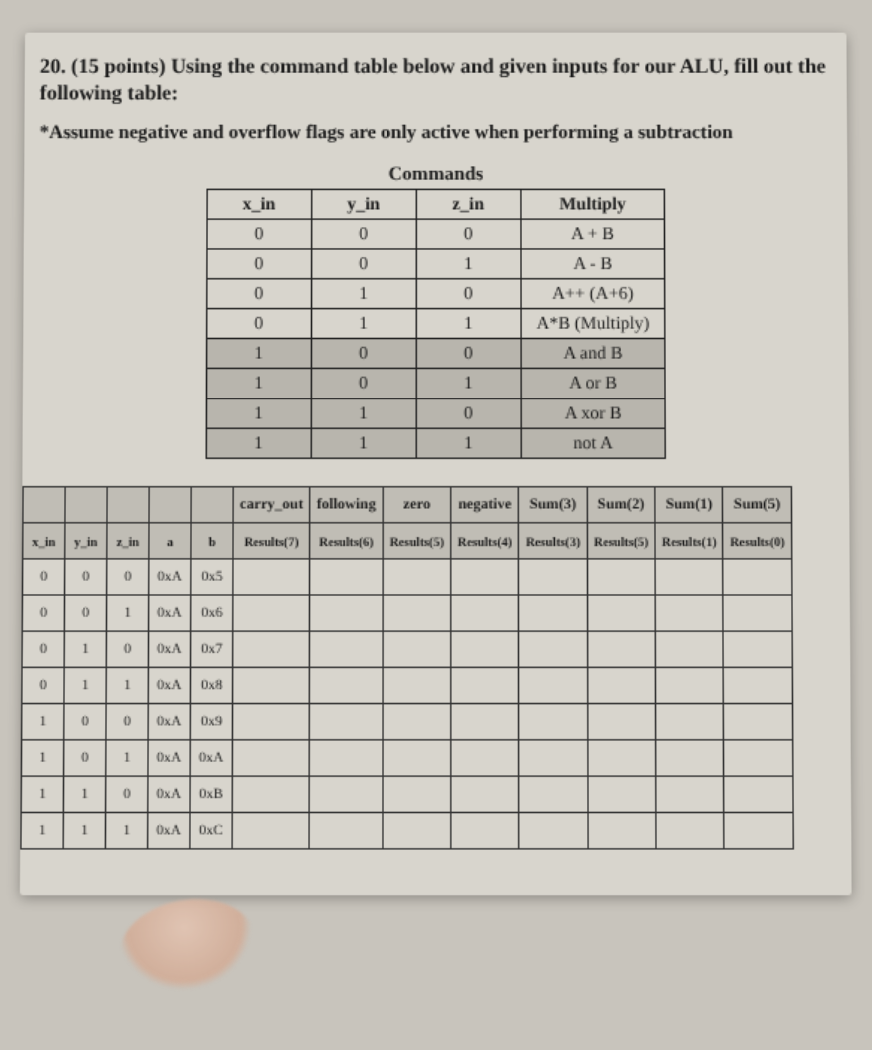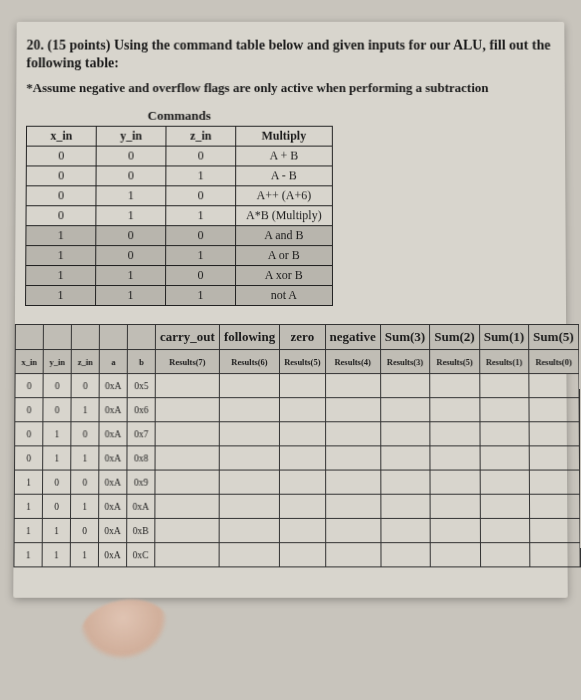--- a/index.html
+++ b/index.html
@@ -26,21 +26,21 @@
       margin-bottom: 4px;
       line-height: 1.3;
     }
     .note {
       font-size: 13px;
       font-weight: bold;
       margin: 8px 0 10px 0;
     }
     .cmd-wrap {
       display: flex;
-      justify-content: flex-start;
+      justify-content: center;
       margin-bottom: 18px;
     }
     table.cmd {
       border-collapse: collapse;
       font-size: 12px;
     }
     table.cmd th, table.cmd td {
       border: 1px solid #222;
       padding: 2px 10px;
       text-align: center;
@@ -66,21 +66,21 @@
     table.ans th, table.ans td {
       border: 1px solid #333;
       padding: 4px 4px;
       text-align: center;
       height: 24px;
       min-width: 28px;
     }
     table.ans th {
       background: #c0bdb5;
       font-weight: bold;
-      font-size: 13px;
+      font-size: 10px;
     }
     table.ans .subrow th {
       font-size: 8.5px;
     }
     .thumb {
       position: absolute;
       bottom: 40px;
       left: 80px;
       width: 90px;
       height: 60px;

